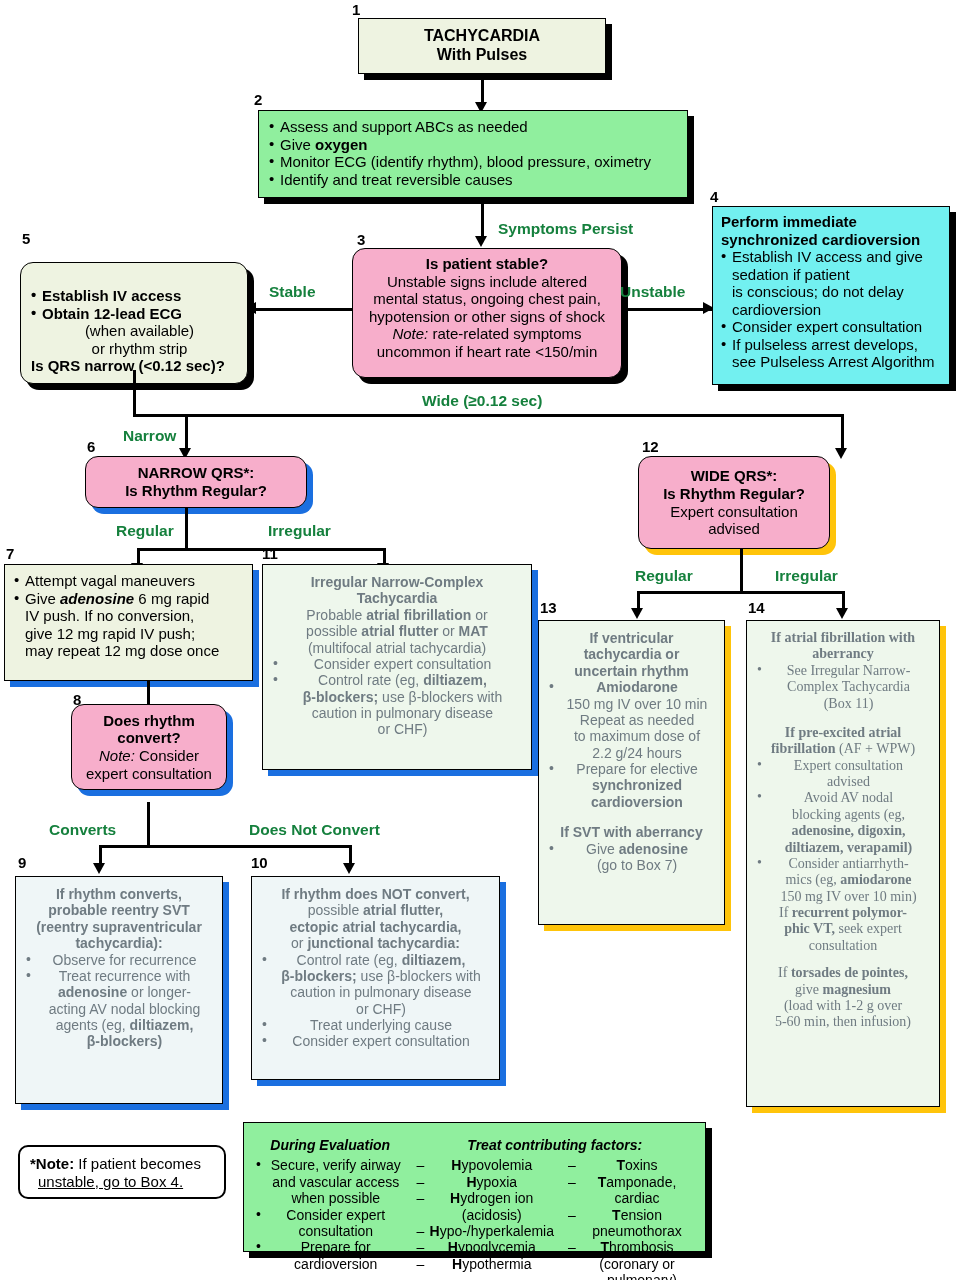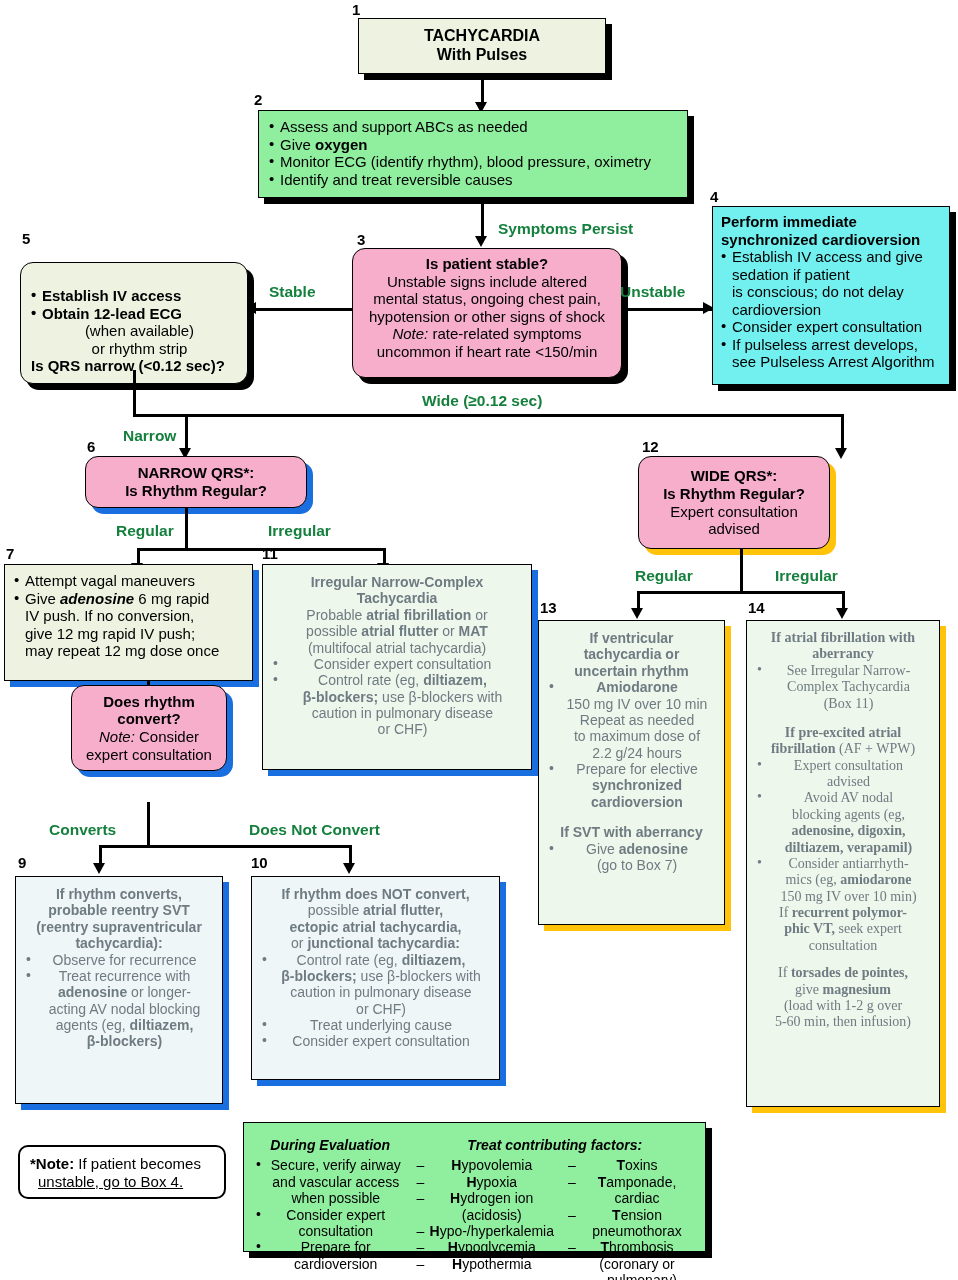--- a/index.html
+++ b/index.html
@@ -207,21 +207,21 @@
         <div>give 12 mg rapid IV push;</div>
         <div>may repeat 12 mg dose once</div>
       </li>
     </ul>
   </div>
 
   <div class="vline" style="left:147px;top:681px;height:26px;"></div>
   <div class="arrow-d" style="left:141px;top:705px;"></div>
 
   <div class="num" style="left:73px;top:692px;">8</div>
-  <div class="box fill-pink sh-blue rounded" style="left:71px;top:685px;width:156px;height:86px;padding:6px 6px;display:flex;flex-direction:column;align-items:center;justify-content:center;">
+  <div class="box fill-pink sh-blue rounded" style="left:71px;top:704px;width:156px;height:86px;padding:6px 6px;display:flex;flex-direction:column;align-items:center;justify-content:center;">
     <div class="b fs15 ctr">Does rhythm</div>
     <div class="b fs15 ctr">convert?</div>
     <div class="fs15 ctr"><span class="i">Note:</span><span> Consider</span></div>
     <div class="fs15 ctr">expert consultation</div>
   </div>
 
   <div class="vline" style="left:147px;top:802px;height:45px;"></div>
   <div class="hline" style="left:99px;top:845px;width:252px;"></div>
   <div class="vline" style="left:99px;top:845px;height:20px;"></div>
   <div class="arrow-d" style="left:93px;top:863px;"></div>

